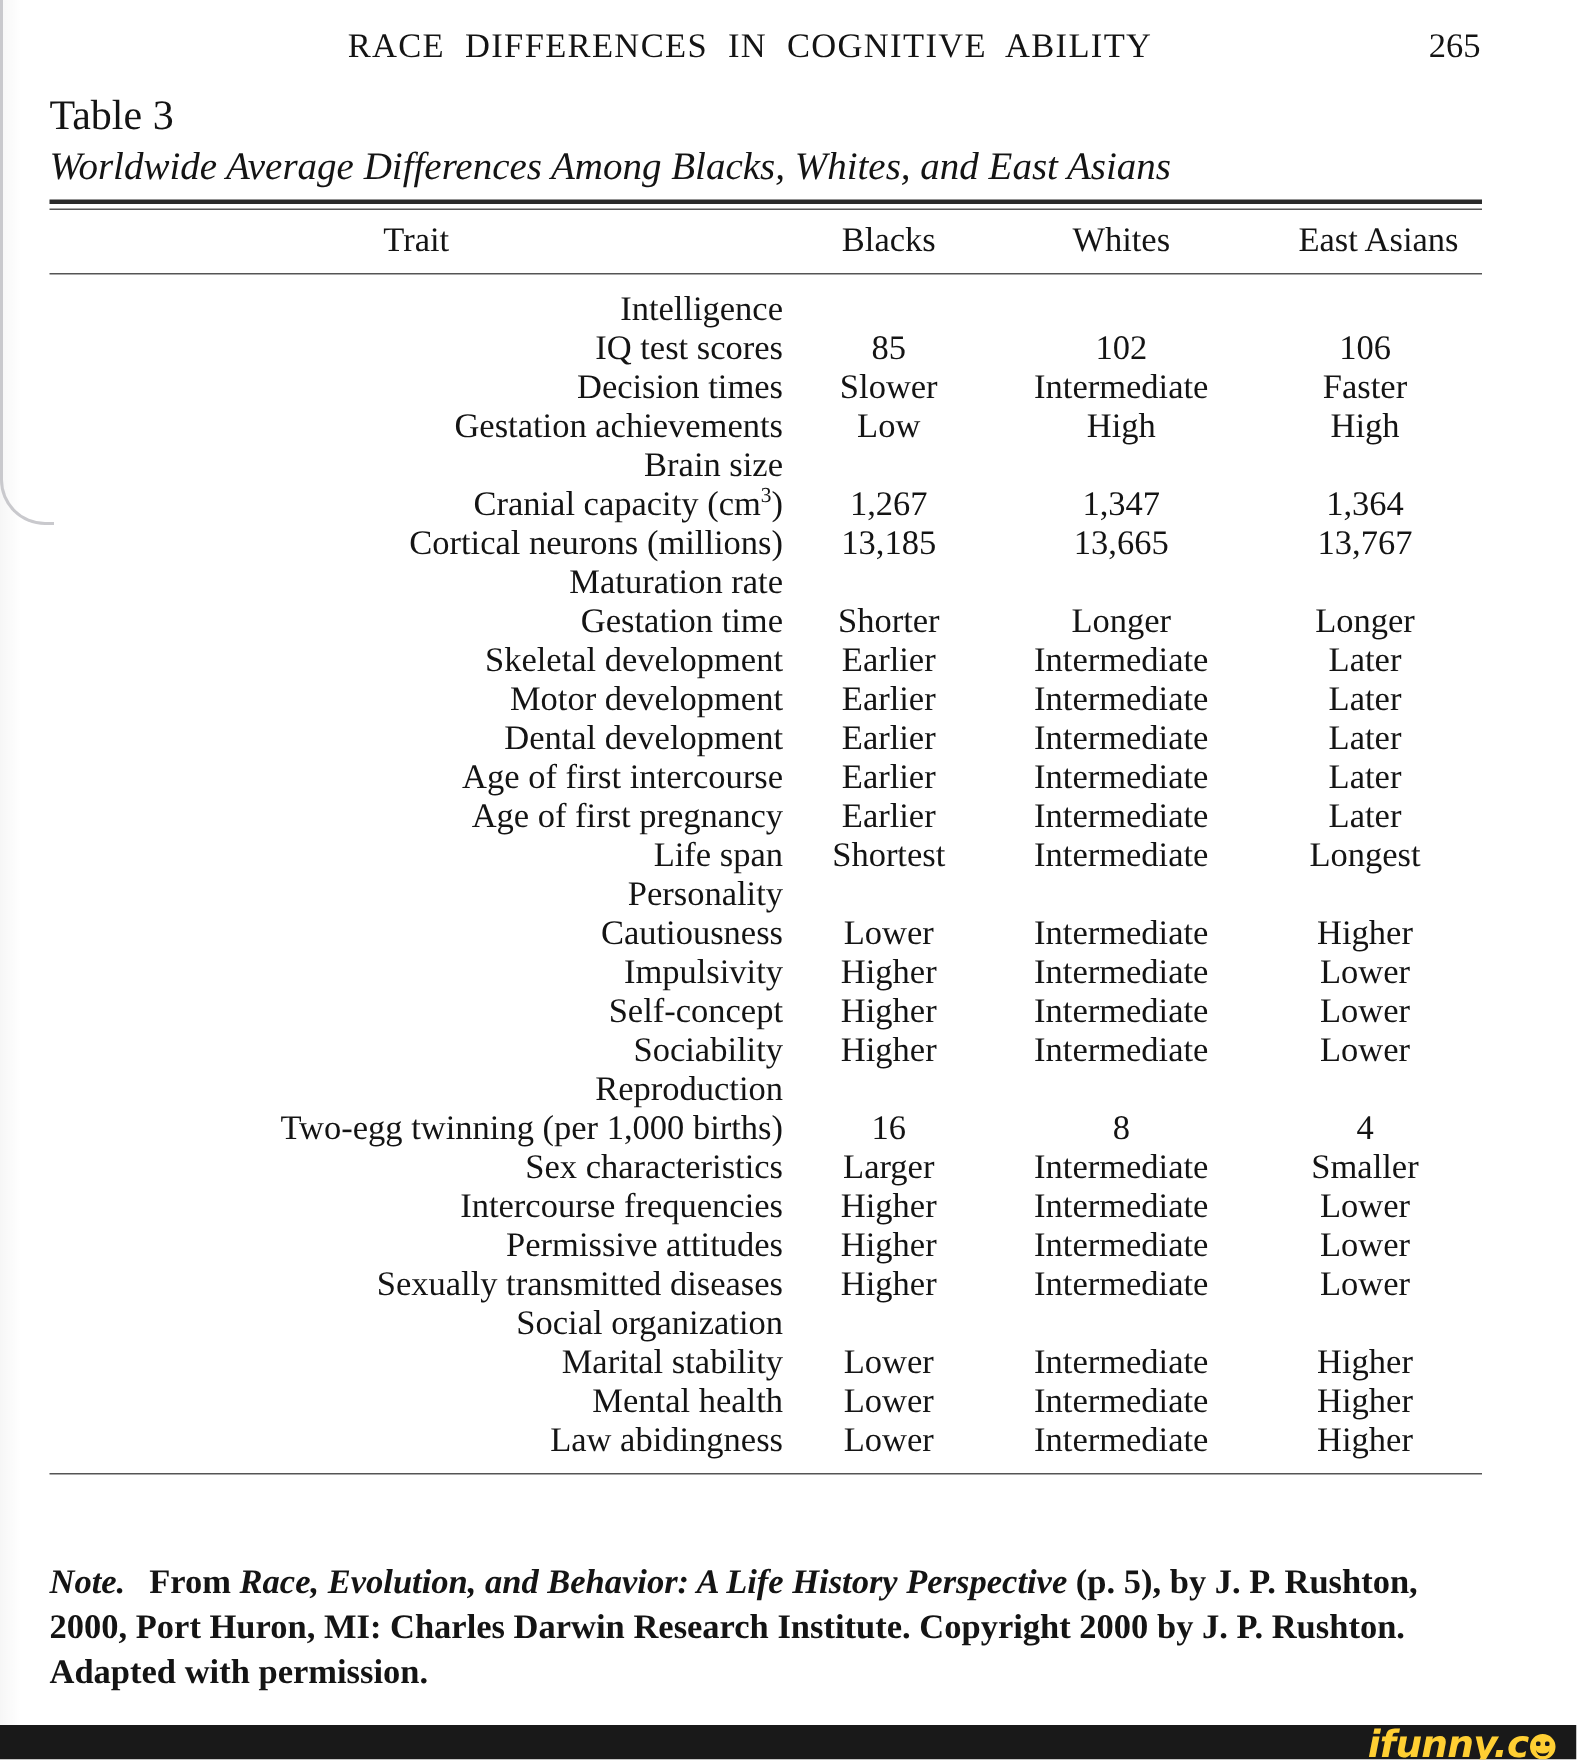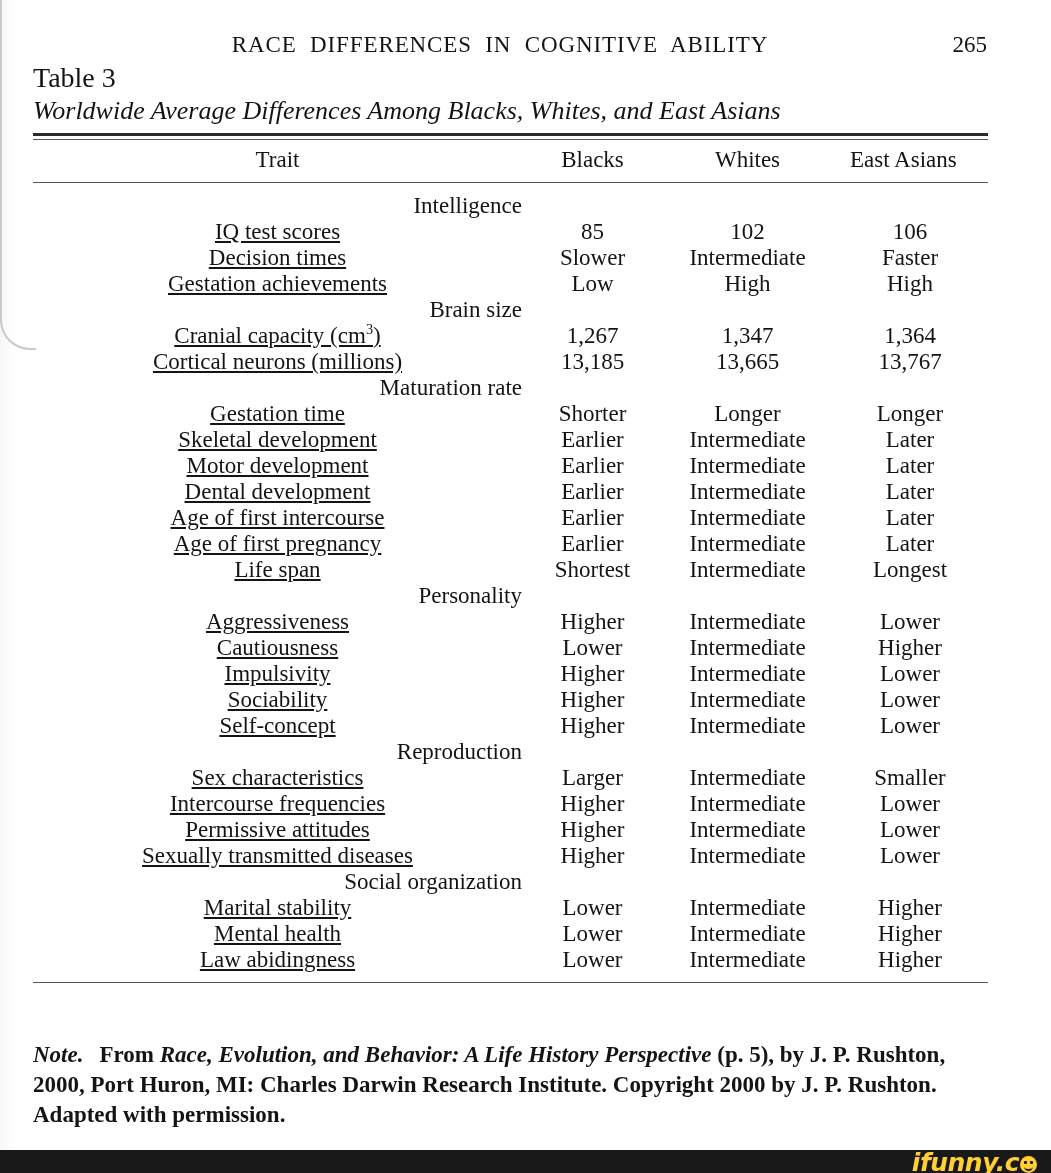--- a/index.html
+++ b/index.html
@@ -38,21 +38,21 @@
     width: 14px;
     height: 1150px;
     background: linear-gradient(to right, rgba(0,0,0,0.035), rgba(0,0,0,0));
     pointer-events: none;
   }
 
   
   #running-head {
     position: absolute;
     left: 0;
-    top: 32px;
+    top: 18px;
     width: 1051px;
     height: 30px;
   }
   .rh-title {
     position: absolute;
     left: 0;
     top: 0;
     width: 1000px;
     text-align: center;
     font-size: 23px;
@@ -112,37 +112,36 @@
   table.data col.c-asian  { width: 156px; }
 
   table.data th {
     font-weight: normal;
     font-size: 23px;
     padding: 7px 0 9px 0;
     text-align: center;
     vertical-align: bottom;
   }
   table.data th.th-trait { text-align: center; }
-  table.data th.th-asian { text-align: left; padding-left: 18px; }
+  table.data th.th-asian { text-align: center; padding-left: 18px; }
 
   table.data td {
     padding: 0;
     height: 26px;
     line-height: 26px;
     vertical-align: middle;
     white-space: nowrap;
   }
   td.trait-group {
     text-align: right;
     padding-left: 0;
   }
   td.trait-item {
-    text-align: center;
+    text-align: right;
     padding-left: 23px;
-    text-decoration: underline;
   }
   td.val {
     text-align: center;
   }
   td.val-asian {
     text-align: center;
     padding-left: 18px;
   }
   tr.spacer-top td { height: 10px; line-height: 10px; }
   tr.spacer-bottom td { height: 9px; line-height: 9px; }
@@ -351,54 +350,54 @@
           <td class="val">Intermediate</td>
           <td class="val-asian">Longest</td>
         </tr>
         <tr>
           <td class="trait-group">Personality</td>
           <td class="val"></td>
           <td class="val"></td>
           <td class="val-asian"></td>
         </tr>
         <tr>
-          <td class="trait-item">Aggressiveness</td>
-          <td class="val">Higher</td>
-          <td class="val">Intermediate</td>
-          <td class="val-asian">Lower</td>
-        </tr>
-        <tr>
           <td class="trait-item">Cautiousness</td>
           <td class="val">Lower</td>
           <td class="val">Intermediate</td>
           <td class="val-asian">Higher</td>
         </tr>
         <tr>
           <td class="trait-item">Impulsivity</td>
           <td class="val">Higher</td>
           <td class="val">Intermediate</td>
           <td class="val-asian">Lower</td>
         </tr>
         <tr>
+          <td class="trait-item">Self-concept</td>
+          <td class="val">Higher</td>
+          <td class="val">Intermediate</td>
+          <td class="val-asian">Lower</td>
+        </tr>
+        <tr>
           <td class="trait-item">Sociability</td>
           <td class="val">Higher</td>
           <td class="val">Intermediate</td>
           <td class="val-asian">Lower</td>
         </tr>
         <tr>
-          <td class="trait-item">Self-concept</td>
-          <td class="val">Higher</td>
-          <td class="val">Intermediate</td>
-          <td class="val-asian">Lower</td>
-        </tr>
-        <tr>
           <td class="trait-group">Reproduction</td>
           <td class="val"></td>
           <td class="val"></td>
           <td class="val-asian"></td>
+        </tr>
+        <tr>
+          <td class="trait-item">Two-egg twinning (per 1,000 births)</td>
+          <td class="val">16</td>
+          <td class="val">8</td>
+          <td class="val-asian">4</td>
         </tr>
         <tr>
           <td class="trait-item">Sex characteristics</td>
           <td class="val">Larger</td>
           <td class="val">Intermediate</td>
           <td class="val-asian">Smaller</td>
         </tr>
         <tr>
           <td class="trait-item">Intercourse frequencies</td>
           <td class="val">Higher</td>

